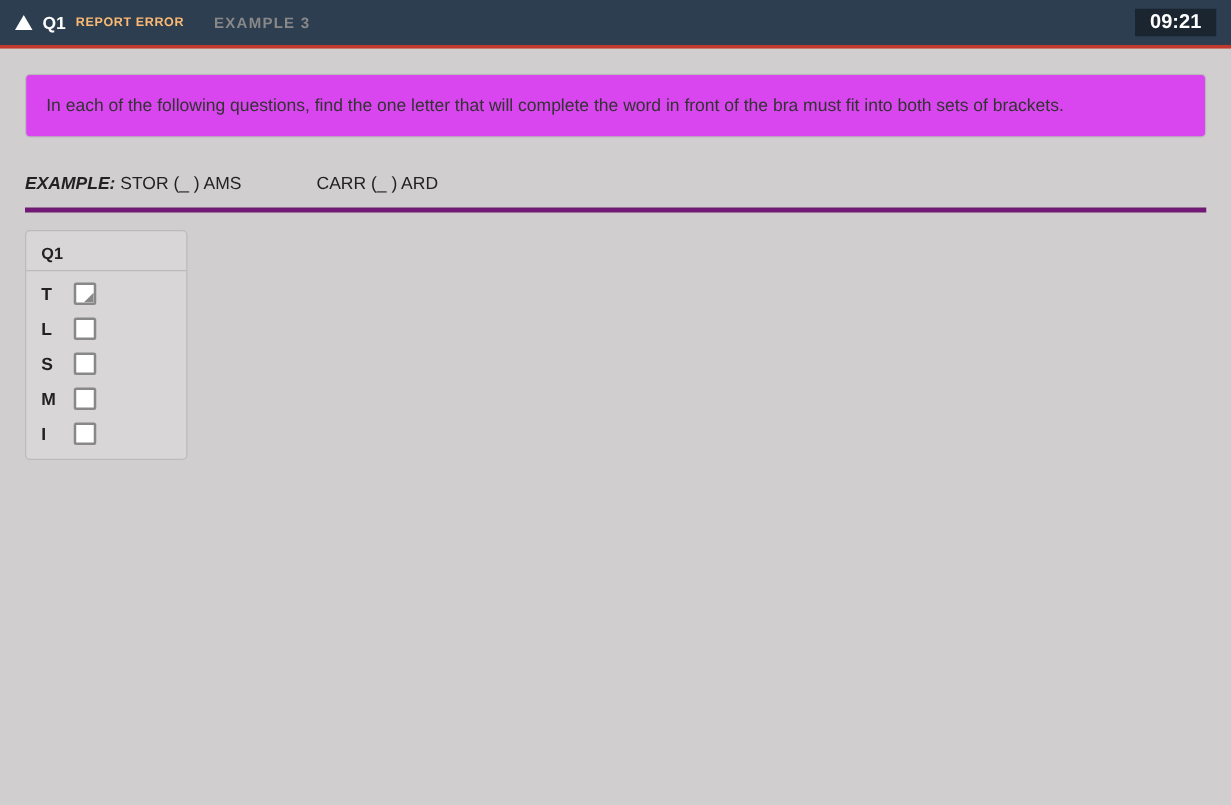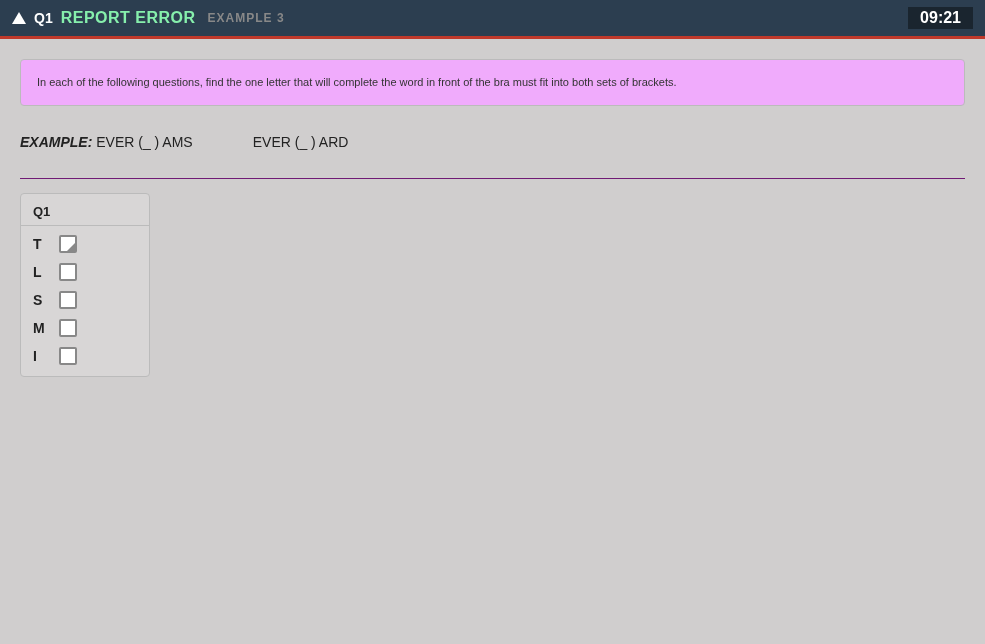--- a/index.html
+++ b/index.html
@@ -33,27 +33,27 @@
       border-left: 7px solid transparent;
       border-right: 7px solid transparent;
       border-bottom: 12px solid white;
     }
     .q1-label {
       font-size: 14px;
       font-weight: bold;
       color: white;
     }
     .report-error-btn {
-      font-size: 16px;
-      color: #86efac;
+      font-size: 10px;
+      color: #fdba74;
       font-weight: bold;
       letter-spacing: 0.5px;
     }
     .example-label-header {
-      margin-left: 4px;
+      margin-left: 16px;
       font-size: 12px;
       color: #888;
       letter-spacing: 1px;
     }
     .timer {
       margin-left: auto;
       font-size: 16px;
       font-weight: bold;
       color: white;
       background: #1a252f;
@@ -69,34 +69,34 @@
     }
 
     
     .main-content {
       background: #d0cece;
       padding: 20px 20px 10px 20px;
     }
 
     
     .instruction-box {
-      background: #f0abfc;
+      background: #d946ef;
       border: 1px solid #bbb;
       border-radius: 4px;
       padding: 14px 16px;
       margin-bottom: 18px;
-      font-size: 11px;
+      font-size: 14px;
       color: #333;
       line-height: 1.5;
     }
 
     
     .example-section {
-      padding: 10px 0 24px 0;
-      border-bottom: 1px solid #701a75;
+      padding: 10px 0 8px 0;
+      border-bottom: 4px solid #701a75;
       margin-bottom: 14px;
     }
     .example-line {
       font-size: 14px;
       color: #222;
       margin-bottom: 4px;
       display: flex;
       align-items: center;
       gap: 0;
     }
@@ -201,23 +201,23 @@
 
 <div class="main-content">
 
   <div class="instruction-box">
     <span>In each of the following questions, find the one letter that will complete the word in front of the bra must fit into both sets of brackets.</span>
   </div>
 
   <div class="example-section">
     <div class="example-line">
       <span class="example-bold">EXAMPLE:&nbsp;</span>
-      <span class="example-text">EVER (_ ) AMS</span>
+      <span class="example-text">STOR (_ ) AMS</span>
       <span style="display:inline-block; width:60px;"></span>
-      <span class="example-text">EVER (_ ) ARD</span>
+      <span class="example-text">CARR (_ ) ARD</span>
     </div>
   </div>
 
 
   <div class="answer-panel">
     <div class="answer-panel-header">Q1</div>
 
     <div class="answer-option">
       <span class="option-letter">T</span>
       <span class="checkbox-t"></span>

